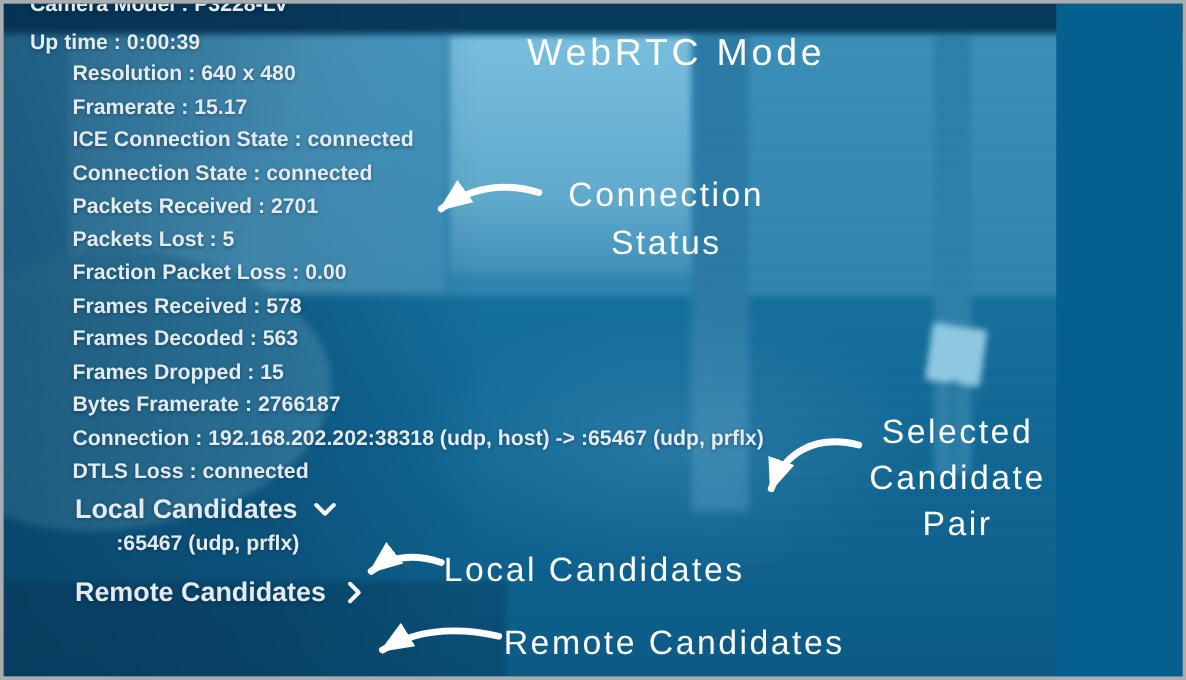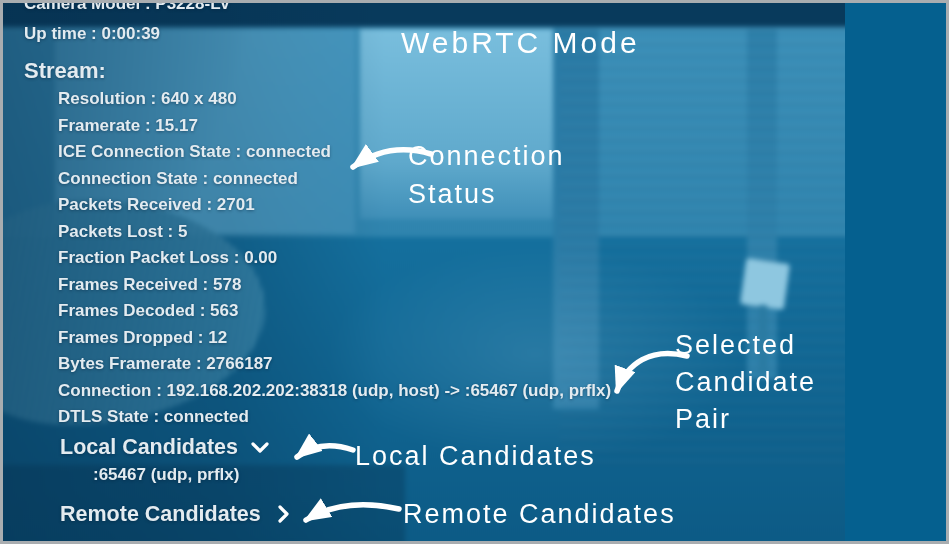--- a/index.html
+++ b/index.html
@@ -40,21 +40,21 @@
   .hud .uptime{margin-top:10px;font-size:17px;line-height:20px;}
   .hud .sectitle{margin-top:14px;font-size:22px;line-height:26px;}
   .hud ul{list-style:none;margin:2px 0 0 0;padding:0 0 0 34px;}
   .hud ul li{font-size:17px;line-height:26.5px;white-space:nowrap;}
   .sep{white-space:pre;}
   .cand-hdr{margin:3px 0 0 36px;font-size:21.5px;line-height:26px;display:flex;align-items:center;gap:10px;cursor:pointer;}
   .cand-item{margin:2px 0 13px 69px;font-size:17px;line-height:26px;}
   .cand-hdr svg{display:block;}
   
   .anno{position:absolute;color:#fff;font-size:27px;letter-spacing:2px;line-height:38px;
-        white-space:pre-line;z-index:4;font-weight:400;}
+        white-space:pre-line;text-align:center;z-index:4;font-weight:400;}
   .anno-mode{left:398px;top:22px;width:280px;font-size:30px;letter-spacing:3px;line-height:36px;}
   .anno-conn{left:405px;top:134px;width:250px;}
   .anno-pair{left:672px;top:324px;width:182px;line-height:37px;}
   .anno-local{left:352px;top:434px;width:300px;text-align:left;}
   .anno-remote{left:400px;top:492px;width:330px;text-align:left;}
   .arrows{position:absolute;inset:0;z-index:4;pointer-events:none;}
 </style>
 </head>
 <body>
 
@@ -75,35 +75,34 @@
     <div class="sc-kiosk"></div>
     <div class="sc-kioskstand"></div>
     <div class="sc-darkBL"></div>
     <div class="sc-hudshade"></div>
   </div>
   <div class="matte"></div>
 
   <div class="hud">
     <div class="topline"><span>Camera Model</span><span class="sep"> : </span><span>P3228-LV</span></div>
     <div class="uptime"><span>Up time</span><span class="sep"> : </span><span>0:00:39</span></div>
-    <div class="sectitle">Stream:</div>
     <ul>
       <li><span>Resolution</span><span class="sep"> : </span><span>640 x 480</span></li>
       <li><span>Framerate</span><span class="sep"> : </span><span>15.17</span></li>
       <li><span>ICE Connection State</span><span class="sep"> : </span><span>connected</span></li>
       <li><span>Connection State</span><span class="sep"> : </span><span>connected</span></li>
       <li><span>Packets Received</span><span class="sep"> : </span><span>2701</span></li>
       <li><span>Packets Lost</span><span class="sep"> : </span><span>5</span></li>
       <li><span>Fraction Packet Loss</span><span class="sep"> : </span><span>0.00</span></li>
       <li><span>Frames Received</span><span class="sep"> : </span><span>578</span></li>
       <li><span>Frames Decoded</span><span class="sep"> : </span><span>563</span></li>
-      <li><span>Frames Dropped</span><span class="sep"> : </span><span>12</span></li>
+      <li><span>Frames Dropped</span><span class="sep"> : </span><span>15</span></li>
       <li><span>Bytes Framerate</span><span class="sep"> : </span><span>2766187</span></li>
       <li><span>Connection</span><span class="sep"> : </span><span>192.168.202.202:38318 (udp, host) -&gt; :65467 (udp, prflx)</span></li>
-      <li><span>DTLS State</span><span class="sep"> : </span><span>connected</span></li>
+      <li><span>DTLS Loss</span><span class="sep"> : </span><span>connected</span></li>
     </ul>
     <div class="cand-hdr">
       <span>Local Candidates</span>
       <svg width="24" height="24" viewBox="0 0 24 24">
           <path d="M5 9l7 7 7-7" fill="none" stroke="#fff" stroke-width="3.2" stroke-linecap="round" stroke-linejoin="round"></path>
         </svg>
     </div>
     <div class="cand-item">:65467 (udp, prflx)</div>
     <div class="cand-hdr">
       <span>Remote Candidates</span>

